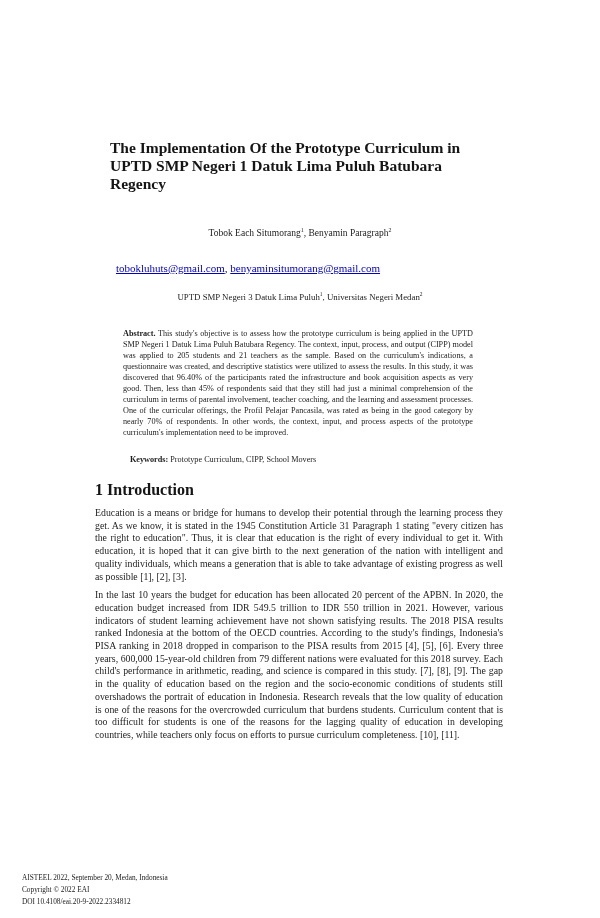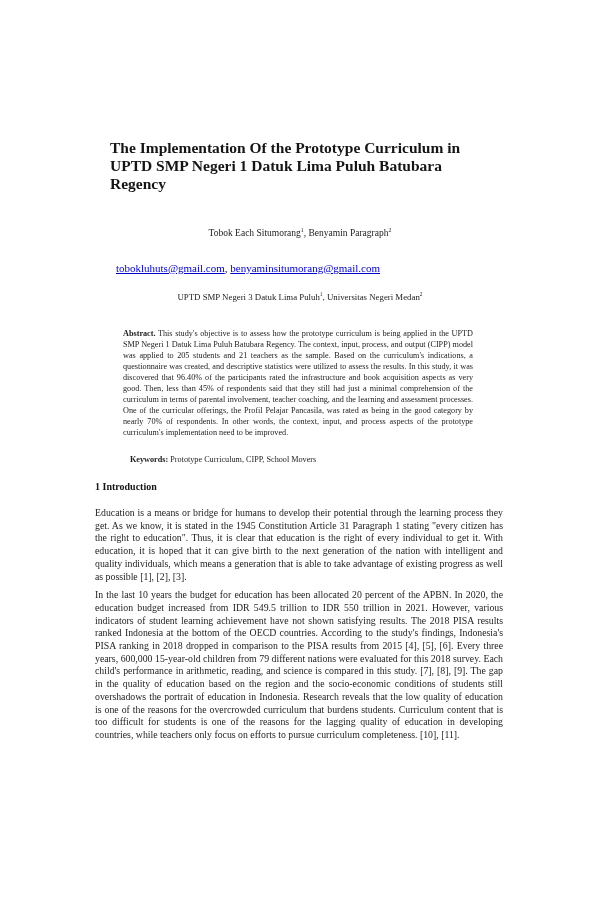--- a/index.html
+++ b/index.html
@@ -35,21 +35,21 @@
     position:absolute;top:328px;left:123px;width:350px;
     font-size:8.2px;line-height:11px;text-align:justify;color:#1c1c1c;
   }
   .abstract b, .keywords b{font-weight:bold;}
   .keywords{
     position:absolute;top:454px;left:130px;width:350px;
     font-size:8.2px;line-height:11px;color:#1c1c1c;
   }
   .section-heading{
     position:absolute;top:481px;left:95px;margin:0;
-    font-size:10px;font-weight:bold;color:#151515;
+    font-size:16px;font-weight:bold;color:#151515;
   }
   .body-text{
     position:absolute;top:507px;left:95px;width:420px;
     font-size:9.8px;line-height:12.7px;text-align:justify;color:#1c1c1c;
   }
   .body-text p{margin:0 12px 6px 0;}
   .footer{
     position:absolute;top:872px;left:22px;
     font-size:7.3px;line-height:12px;color:#222;
   }
@@ -71,14 +71,19 @@
 
   <div class="keywords"><b>Keywords:</b><span> Prototype Curriculum, CIPP, School Movers</span></div>
 
   <h2 class="section-heading">1 Introduction</h2>
 
   <div class="body-text">
     <p>Education is a means or bridge for humans to develop their potential through the learning process they get. As we know, it is stated in the 1945 Constitution Article 31 Paragraph 1 stating "every citizen has the right to education". Thus, it is clear that education is the right of every individual to get it. With education, it is hoped that it can give birth to the next generation of the nation with intelligent and quality individuals, which means a generation that is able to take advantage of existing progress as well as possible [1], [2], [3].</p>
     <p>In the last 10 years the budget for education has been allocated 20 percent of the APBN. In 2020, the education budget increased from IDR 549.5 trillion to IDR 550 trillion in 2021. However, various indicators of student learning achievement have not shown satisfying results. The 2018 PISA results ranked Indonesia at the bottom of the OECD countries. According to the study's findings, Indonesia's PISA ranking in 2018 dropped in comparison to the PISA results from 2015 [4], [5], [6]. Every three years, 600,000 15-year-old children from 79 different nations were evaluated for this 2018 survey. Each child's performance in arithmetic, reading, and science is compared in this study. [7], [8], [9]. The gap in the quality of education based on the region and the socio-economic conditions of students still overshadows the portrait of education in Indonesia. Research reveals that the low quality of education is one of the reasons for the overcrowded curriculum that burdens students. Curriculum content that is too difficult for students is one of the reasons for the lagging quality of education in developing countries, while teachers only focus on efforts to pursue curriculum completeness. [10], [11].</p>
   </div>
 
+  <div class="footer">
+    <div>AISTEEL 2022, September 20, Medan, Indonesia</div>
+    <div>Copyright © 2022 EAI</div>
+    <div>DOI 10.4108/eai.20-9-2022.2334812</div>
+  </div>
 
 </div>
 
 </body></html>

